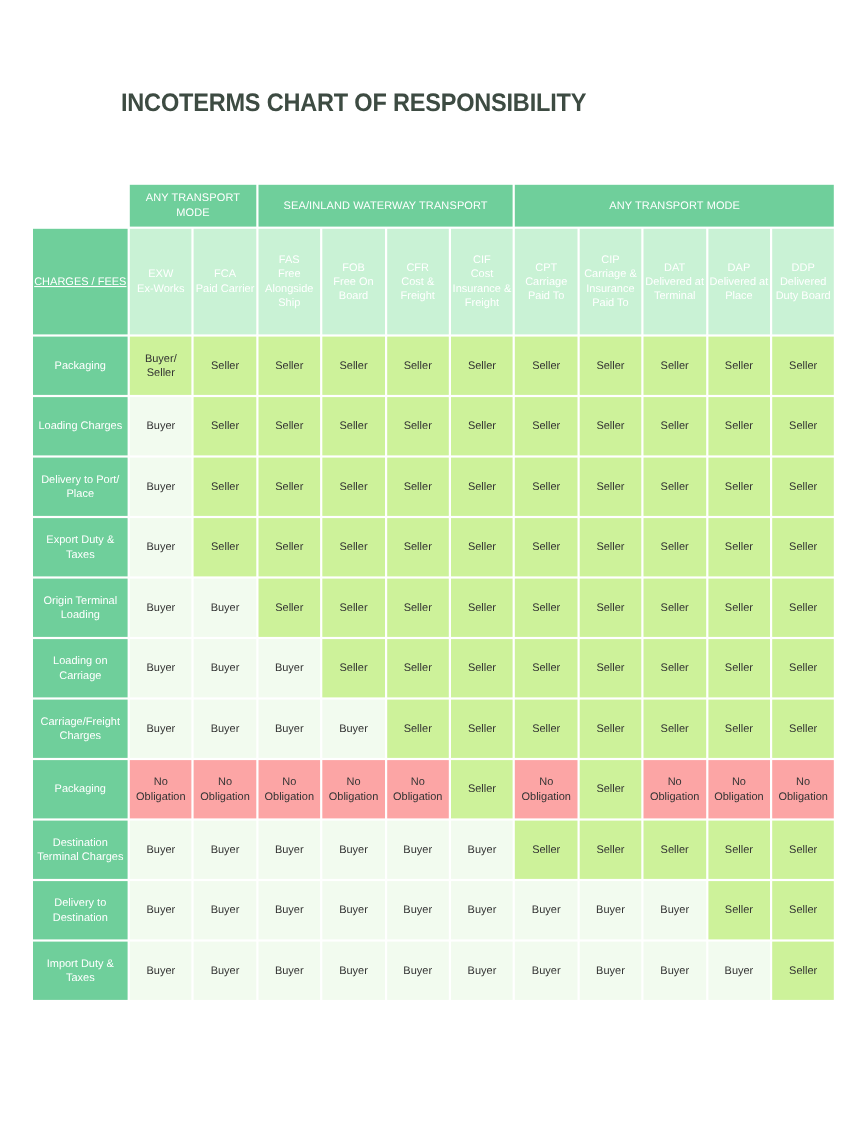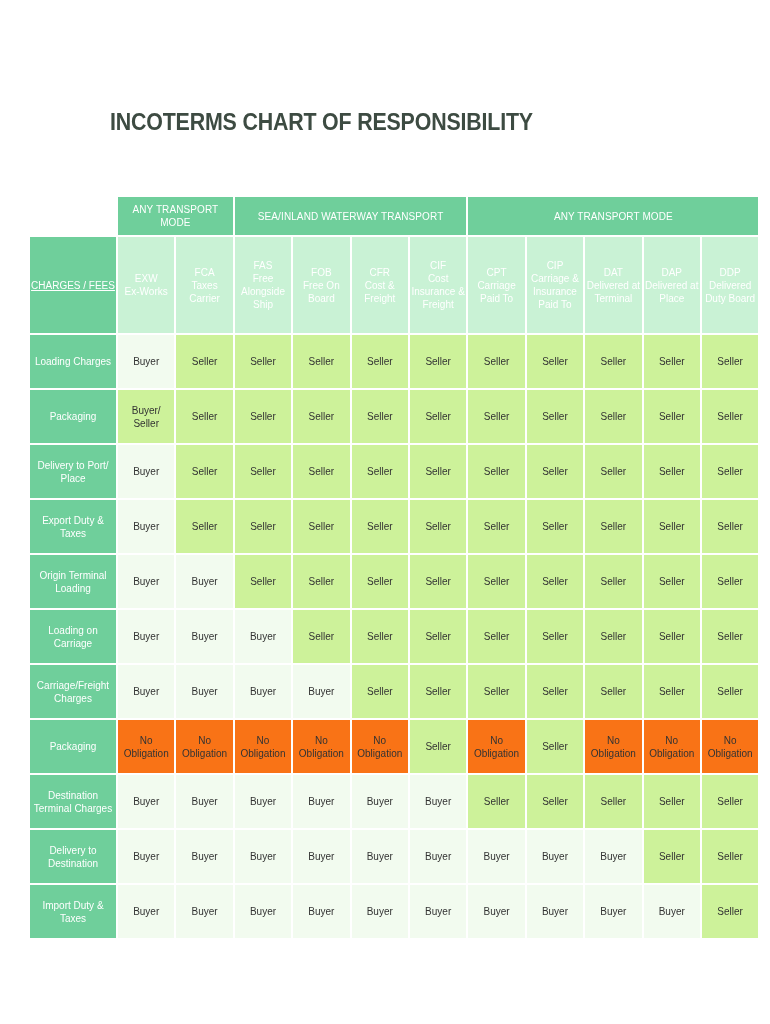--- a/index.html
+++ b/index.html
@@ -12,21 +12,20 @@
     height: 1024px;
     font-family: "Liberation Sans", sans-serif;
     color: #333333;
     overflow: hidden;
   }
   .page {
     position: relative;
     width: 770px;
     height: 851px;
     background: #ffffff;
-    margin-top: 29px;
   }
 
   
   .title {
     position: absolute;
     left: 110px;
     top: 80px;
     font-size: 23px;
     font-weight: bold;
     letter-spacing: -0.2px;
@@ -103,21 +102,21 @@
     background: #cdf29a;
     color: #333333;
     height: 53px;
   }
   .cell-buyer {
     background: #f2fbef;
     color: #333333;
     height: 53px;
   }
   .cell-none {
-    background: #f97316;
+    background: #fca5a5;
     color: #333333;
     height: 53px;
   }
 </style>
 </head>
 <body>
 
 <div class="page">
 
   <div class="title">INCOTERMS CHART OF RESPONSIBILITY</div>
@@ -146,21 +145,21 @@
             <td class="group-head" colspan="5">ANY TRANSPORT MODE</td>
           </tr>
           <tr>
             <td class="charges-head">CHARGES / FEES</td>
             <td class="term-head">
               <span class="code">EXW</span>
               <span class="name">Ex-Works</span>
             </td>
             <td class="term-head">
               <span class="code">FCA</span>
-              <span class="name">Taxes Carrier</span>
+              <span class="name">Paid Carrier</span>
             </td>
             <td class="term-head">
               <span class="code">FAS</span>
               <span class="name">Free Alongside Ship</span>
             </td>
             <td class="term-head">
               <span class="code">FOB</span>
               <span class="name">Free On Board</span>
             </td>
             <td class="term-head">
@@ -186,36 +185,36 @@
             <td class="term-head">
               <span class="code">DAP</span>
               <span class="name">Delivered at Place</span>
             </td>
             <td class="term-head">
               <span class="code">DDP</span>
               <span class="name">Delivered Duty Board</span>
             </td>
           </tr>
           <tr>
-            <td class="row-head">Loading Charges</td>
-            <td class="cell-buyer">Buyer</td>
-            <td class="cell-seller">Seller</td>
-            <td class="cell-seller">Seller</td>
-            <td class="cell-seller">Seller</td>
-            <td class="cell-seller">Seller</td>
-            <td class="cell-seller">Seller</td>
-            <td class="cell-seller">Seller</td>
-            <td class="cell-seller">Seller</td>
-            <td class="cell-seller">Seller</td>
-            <td class="cell-seller">Seller</td>
-            <td class="cell-seller">Seller</td>
-          </tr>
-          <tr>
             <td class="row-head">Packaging</td>
             <td class="cell-seller">Buyer/ Seller</td>
+            <td class="cell-seller">Seller</td>
+            <td class="cell-seller">Seller</td>
+            <td class="cell-seller">Seller</td>
+            <td class="cell-seller">Seller</td>
+            <td class="cell-seller">Seller</td>
+            <td class="cell-seller">Seller</td>
+            <td class="cell-seller">Seller</td>
+            <td class="cell-seller">Seller</td>
+            <td class="cell-seller">Seller</td>
+            <td class="cell-seller">Seller</td>
+          </tr>
+          <tr>
+            <td class="row-head">Loading Charges</td>
+            <td class="cell-buyer">Buyer</td>
             <td class="cell-seller">Seller</td>
             <td class="cell-seller">Seller</td>
             <td class="cell-seller">Seller</td>
             <td class="cell-seller">Seller</td>
             <td class="cell-seller">Seller</td>
             <td class="cell-seller">Seller</td>
             <td class="cell-seller">Seller</td>
             <td class="cell-seller">Seller</td>
             <td class="cell-seller">Seller</td>
             <td class="cell-seller">Seller</td>

